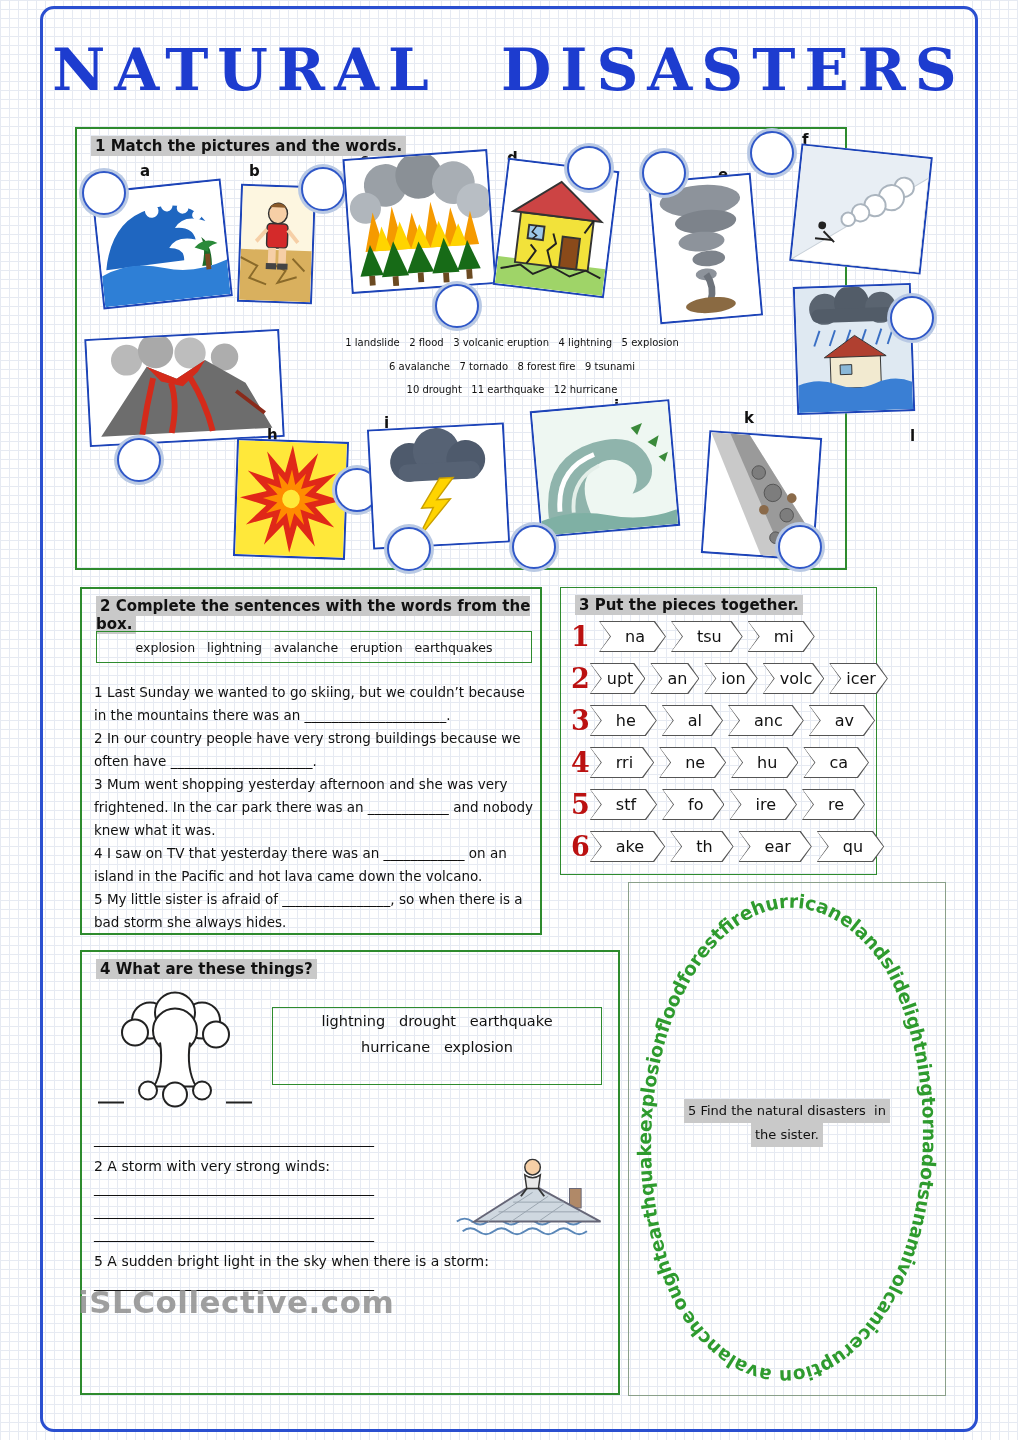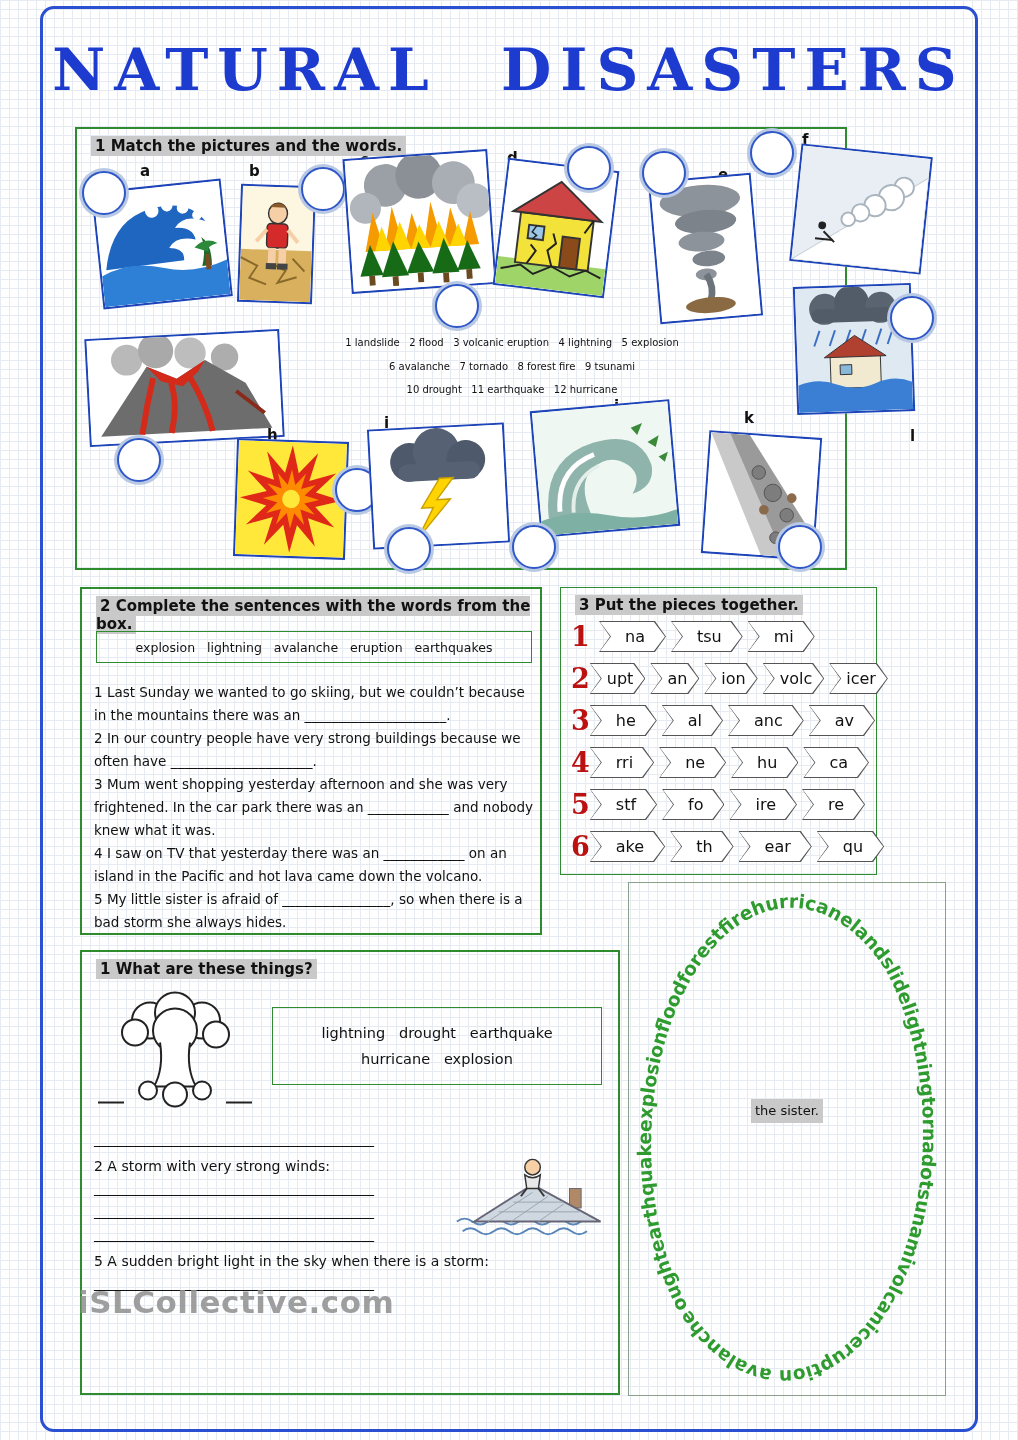--- a/index.html
+++ b/index.html
@@ -50,21 +50,21 @@
     clip-path:polygon(0 0, calc(100% - 11px) 0, 100% 50%, calc(100% - 11px) 100%, 0 100%, 11px 50%); }
   .piece-in { display:flex; align-items:center; justify-content:center; background:#fff;
     height:29px; padding:0 20px 0 25px; font-size:16px;
     clip-path:polygon(0 0, calc(100% - 11px) 0, 100% 50%, calc(100% - 11px) 100%, 0 100%, 11px 50%); }
   .puzzle-row.tight .piece-in { padding:0 11px 0 16px; }
 
   
   .mushroom { position:absolute; left:8px; top:36px; width:170px; height:125px; }
   .wordbox4 { position:absolute; left:190px; top:55px; width:330px; height:78px;
     border:1.5px solid #2e8b2e; display:flex; flex-direction:column; align-items:center;
-    justify-content:center; font-size:14.5px; line-height:26px; }
+    justify-content:flex-start; font-size:14.5px; line-height:26px; }
   .q4 { position:absolute; left:12px; top:176px; width:505px; font-size:14px; }
   .q4 .q { line-height:21px; margin-top:5px; }
   .q4 .blank { line-height:23px; }
   .roof { position:absolute; left:368px; top:186px; width:170px; height:102px; }
 
   
   .circle-svg { position:absolute; left:0; top:0; width:318px; height:514px; }
   .circle-svg text { font-family:"DejaVu Sans",sans-serif; font-weight:bold; font-size:19px; fill:#2e9b2e; }
   .caption { position:absolute; left:0; top:216px; width:100%; text-align:center;
     font-size:13px; line-height:22px; }
@@ -414,21 +414,21 @@
           </span>
         <span class="piece">
             <span class="piece-in">qu</span>
           </span>
       </div>
     </div>
   </div>
 
   <div class="section" id="section4">
     <div class="sec-heading">
-      <span class="hl">1 What are these things?</span>
+      <span class="hl">4 What are these things?</span>
     </div>
     <svg class="mushroom" viewBox="0 0 170 120">
       <g fill="#fff" stroke="#222" stroke-width="2">
         <circle cx="60" cy="30" r="18"></circle>
           <circle cx="112" cy="30" r="18"></circle>
           <circle cx="45" cy="42" r="13"></circle>
         <circle cx="126" cy="44" r="13"></circle>
           <circle cx="85" cy="22" r="20"></circle>
           <circle cx="85" cy="40" r="22"></circle>
         <path d="M70 52 Q74 78 64 96 L106 96 Q96 78 100 52"></path>
@@ -478,18 +478,19 @@
   <div class="section" id="section5">
     <svg class="circle-svg" viewBox="0 0 318 514">
       <defs>
         <path id="ellipsePath" d="M 59 424 A 140 238 0 0 1 257 88 A 140 238 0 0 1 59 424" fill="none"></path>
       </defs>
       <text textLength="1195" lengthAdjust="spacingAndGlyphs">
         <textPath href="#ellipsePath">oughtearthquakeexplosionfloodforestfirehurricanelandslidelightningtornadotsunamivolcaniceruption avalanchedr</textPath>
       </text>
     </svg>
     <div class="caption">
+      <div><span class="hl pre">5 Find the natural disasters  in</span></div>
       <div><span class="hl">the sister.</span></div>
     </div>
   </div>
 
   <div class="watermark">iSLCollective.com</div>
 </div>
 
 </body></html>

